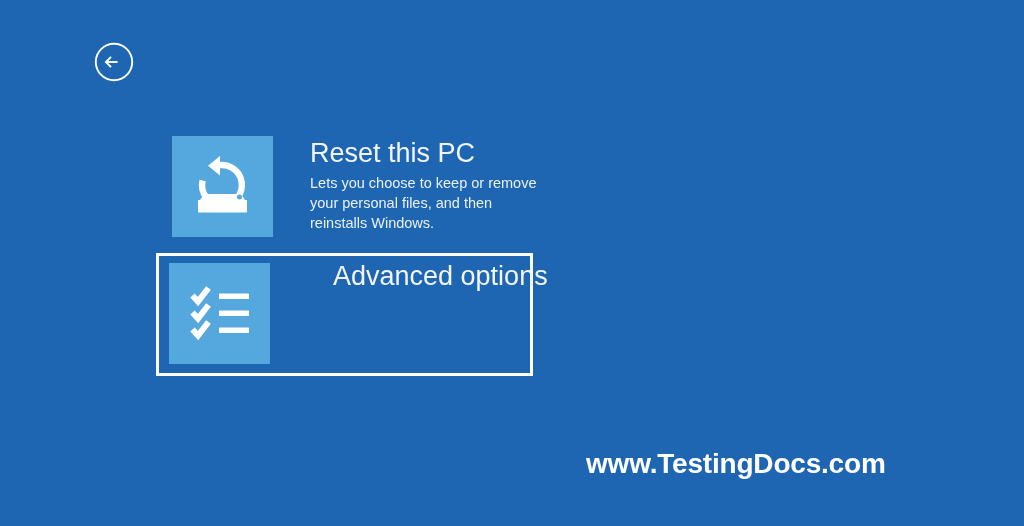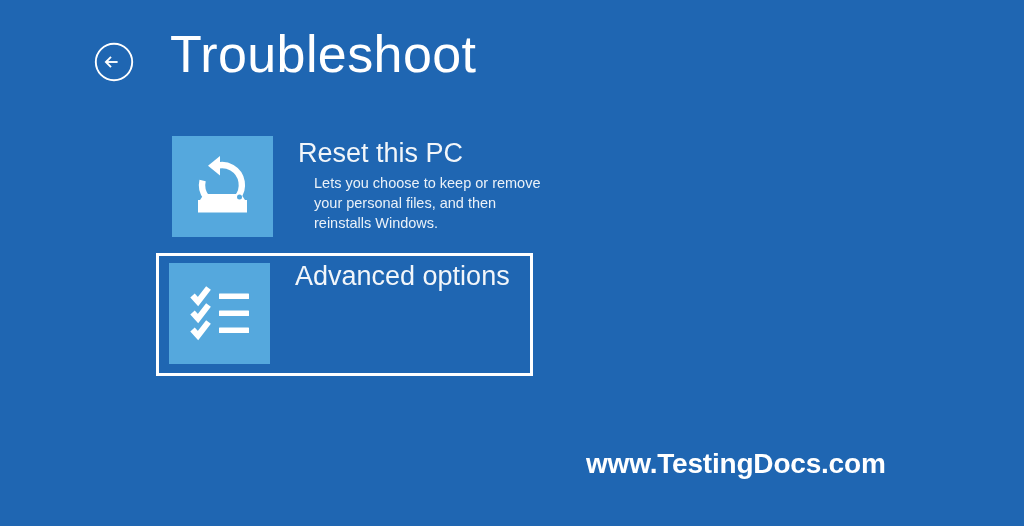--- a/index.html
+++ b/index.html
@@ -79,41 +79,40 @@
   #option-reset .option-icon { margin: 0 0 0 13px; }
   #option-advanced .option-icon { margin: 7px 0 0 10px; }
 
   .option-icon svg {
     position: absolute;
     left: 0;
     top: 0;
   }
 
   .option-text {
-    padding-left: 25px;
+    padding-left: 37px;
     padding-top: 0px;
   }
-  #option-advanced .option-text { padding-top: 3px; }
+  #option-advanced .option-text { padding-top: 3px; margin-left: 26px; }
 
   .option-title {
     font-size: 27px;
     font-weight: 300;
     color: #f2f6fa;
     line-height: 34px;
     white-space: nowrap;
   }
 
   .option-desc {
     font-size: 14.5px;
     font-weight: 400;
     color: #eaf1f8;
     line-height: 20px;
     width: 232px;
     margin-top: 3px;
-    margin-left: 16px;
   }
 
   
   #watermark {
     position: absolute;
     left: 586px;
     top: 448px;
     font-size: 28px;
     font-weight: bold;
     color: #ffffff;
@@ -129,21 +128,20 @@
   <div id="header">
 
     <div id="back-button">
       <svg width="40" height="40" viewBox="0 0 40 40">
         <circle cx="20" cy="20" r="18.2" fill="none" stroke="#ffffff" stroke-width="1.9"></circle>
         <path d="M23.6 20 H12.6" fill="none" stroke="#ffffff" stroke-width="1.9" stroke-linecap="butt"></path>
         <path d="M17.0 14.8 L11.9 20 L17.0 25.2" fill="none" stroke="#ffffff" stroke-width="1.9" stroke-linecap="butt" stroke-linejoin="miter"></path>
       </svg>
     </div>
 
-    <div id="page-title">Troubleshoot</div>
   </div>
 
   <div class="option" id="option-reset">
     <div class="option-icon">
       <svg width="101" height="101" viewBox="0 0 101 101">
 
         <path d="M30.6 44.5 A19.9 19.9 0 1 0 43.0 30.4" fill="none" stroke="#ffffff" stroke-width="6.4" stroke-linecap="butt"></path>
 
         <path d="M48.0 20.0 L36.0 29.8 L48.0 39.6 Z" fill="#ffffff"></path>
 

